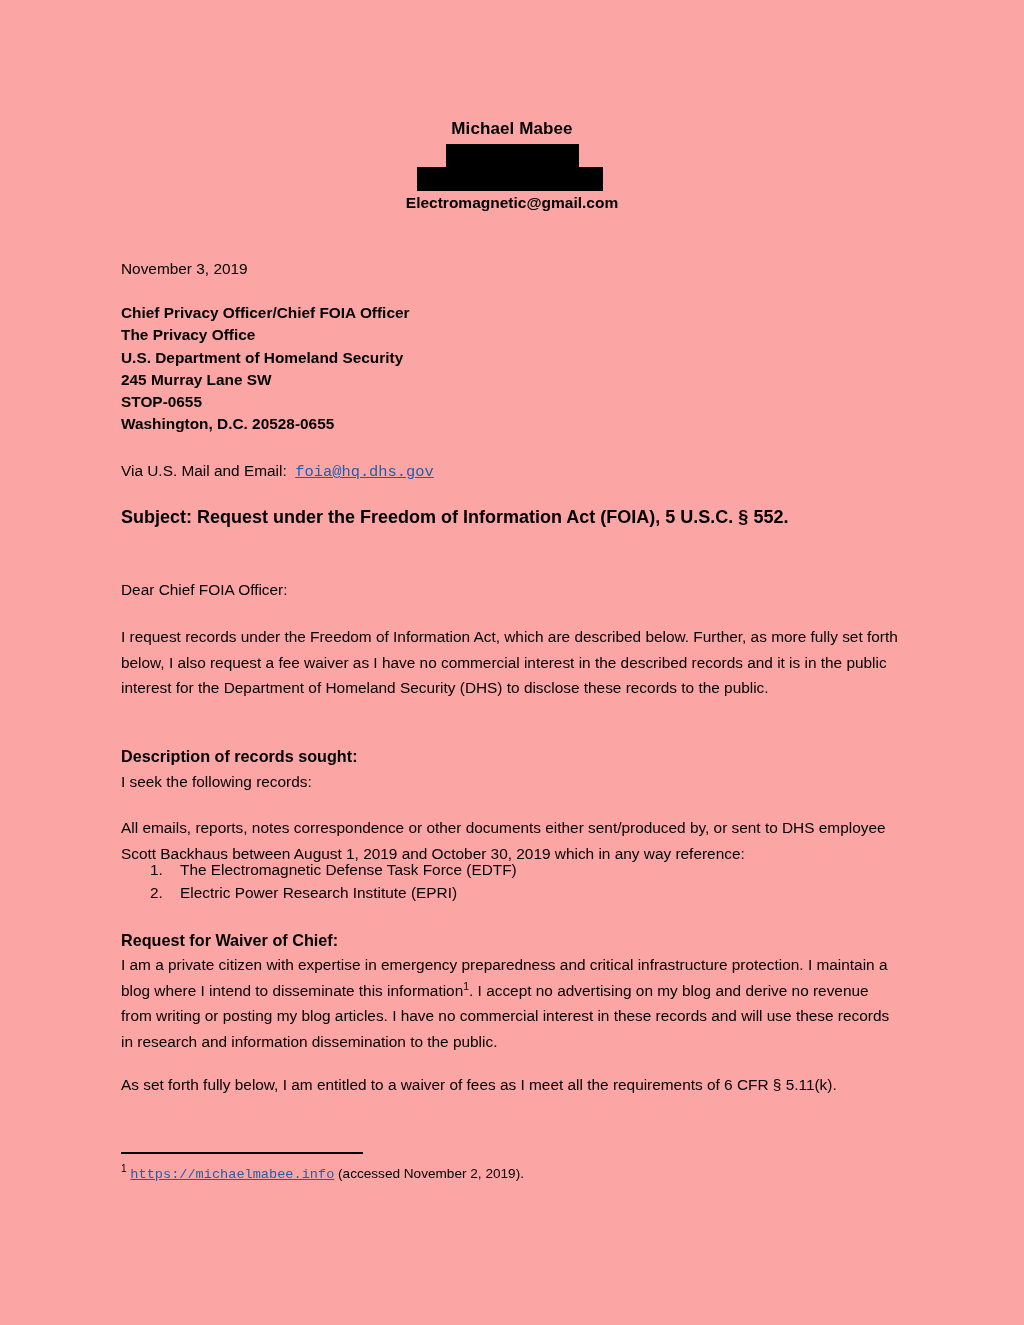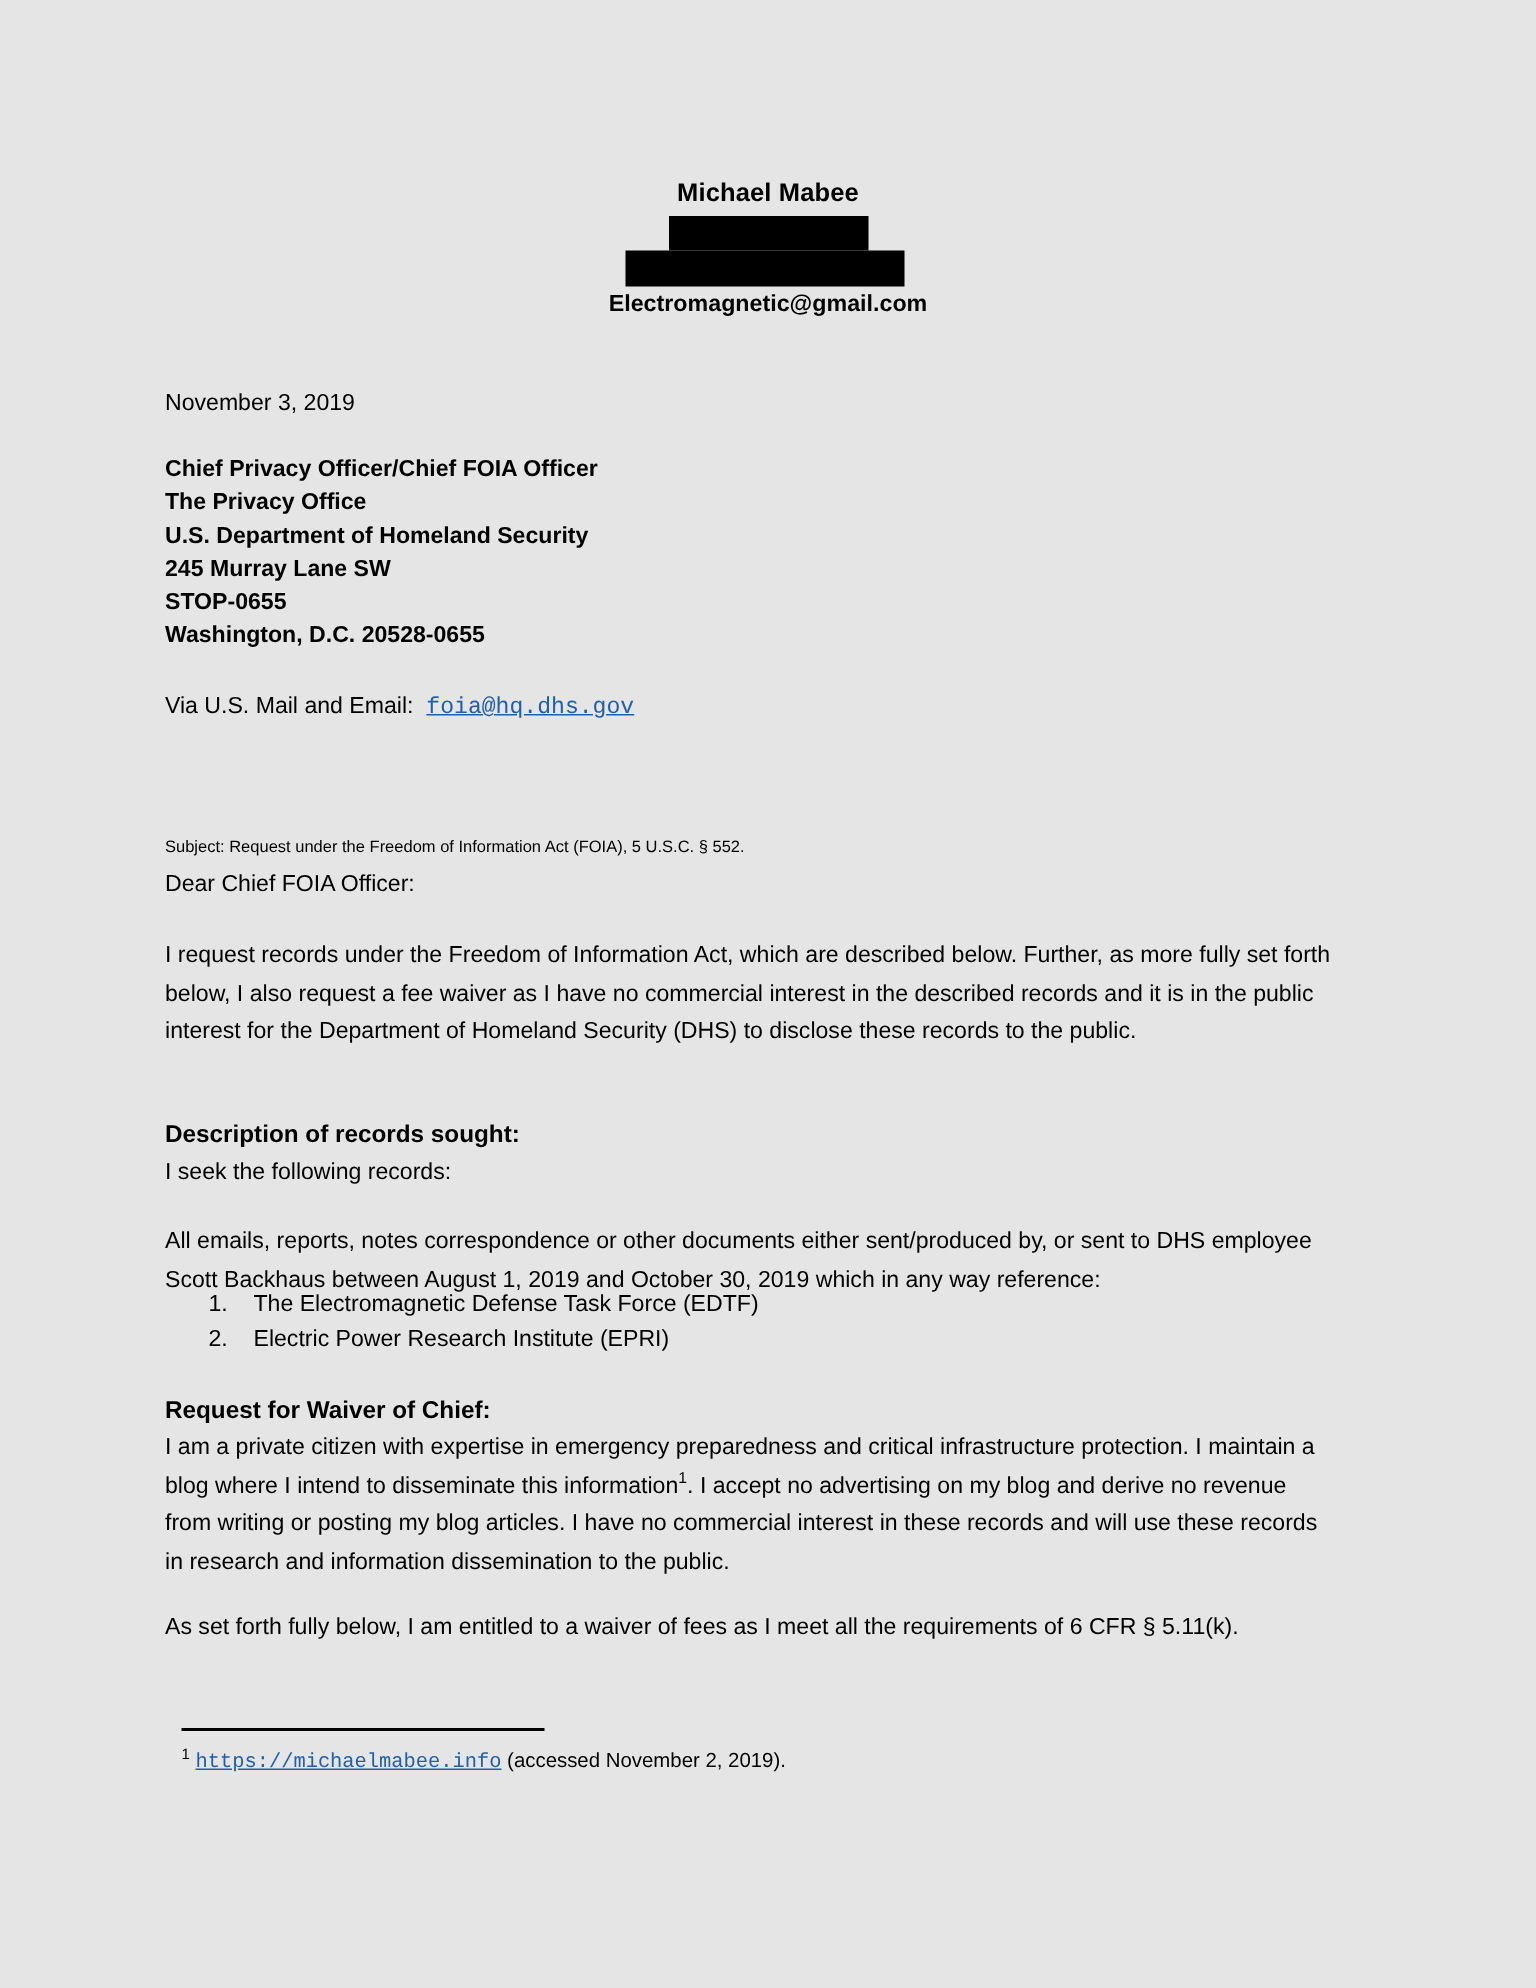--- a/index.html
+++ b/index.html
@@ -13,21 +13,21 @@
     position: relative;
     font-family: "Liberation Sans", sans-serif;
     color: #000000;
     -webkit-font-smoothing: antialiased;
   }
   .page {
     position: absolute;
     left: 0; top: 0;
     width: 1024px;
     height: 1325px;
-    background: #e5e5e5;
+    background: #fca5a5;
     overflow: hidden;
   }
 
   
   .letterhead {
     position: absolute;
     left: 121px;
     top: 118px;
     width: 782px;
     text-align: center;
@@ -61,34 +61,33 @@
   }
   .lh-phone, .lh-email {
     font-size: 15.5px;
     font-weight: bold;
     line-height: 22px;
   }
 
   
   .block {
     position: absolute;
-    left: 110px;
+    left: 121px;
     width: 782px;
     font-size: 15.4px;
     line-height: 25.5px;
   }
   .date { top: 256px; }
   .recipient { top: 302px; font-weight: bold; }
   .recipient div { line-height: 22.3px; }
   .via { top: 458px; }
   .subject {
     top: 505px;
-    font-weight: normal;
-    font-size: 11px;
-    margin-top: 48px;
+    font-weight: bold;
+    font-size: 18px;
   }
   .salutation { top: 577px; }
   .para-intro { top: 624px; }
   .heading {
     font-weight: bold;
     font-size: 16.2px;
   }
   .sec-desc-head { top: 744px; }
   .sec-desc-sub { top: 769px; }
   .para-records { top: 815px; }

